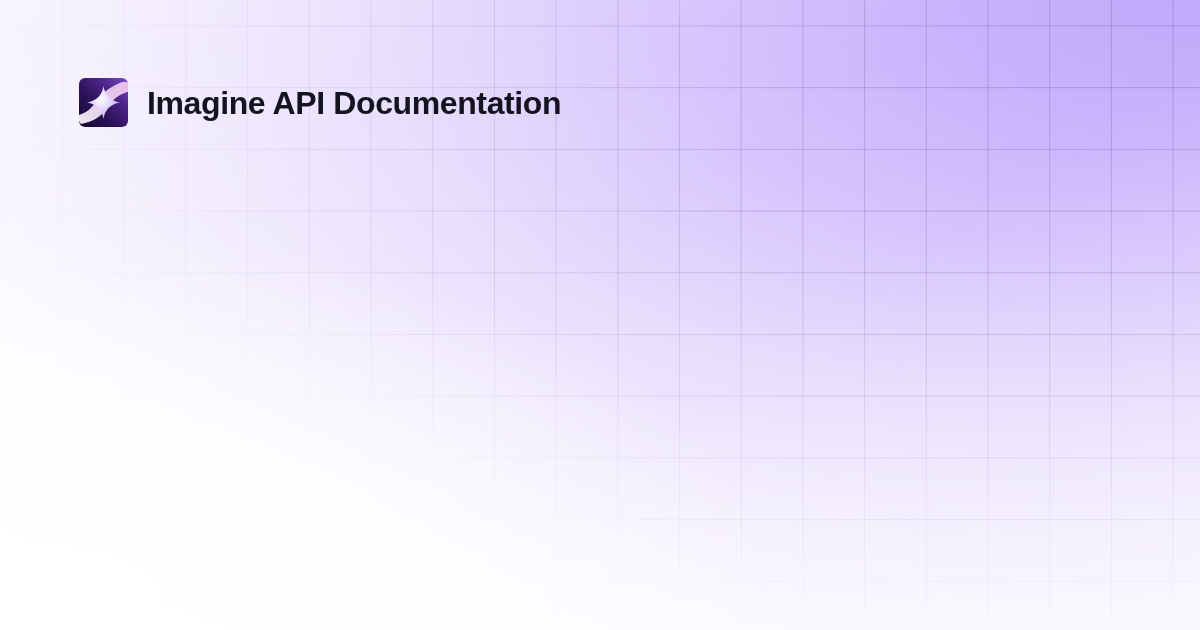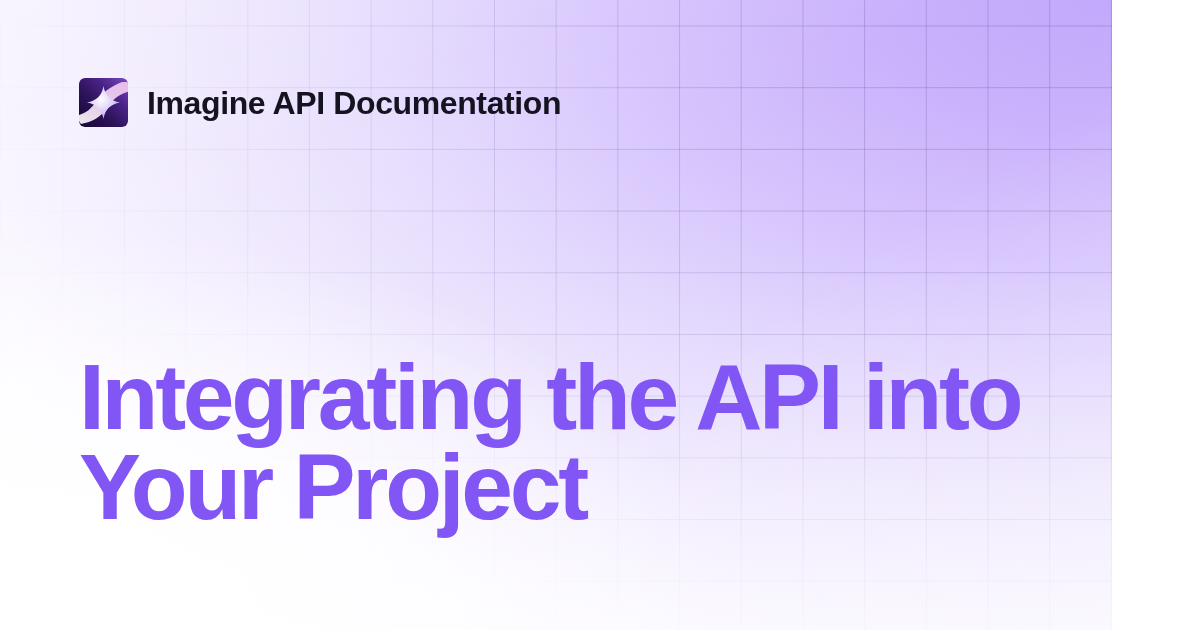--- a/index.html
+++ b/index.html
@@ -4,21 +4,21 @@
 <title>Imagine API Documentation — Social Card</title>
 <style>
   html, body {
     margin: 0;
     padding: 0;
     background: #ffffff;
   }
 
   .card {
     position: relative;
-    width: 1112px;
+    width: 1200px;
     height: 630px;
     overflow: hidden;
     background: #bef264;
     font-family: "Liberation Sans", "DejaVu Sans", sans-serif;
     -webkit-font-smoothing: antialiased;
   }
 
   
 
   
@@ -183,17 +183,15 @@
                    C 26.2 17.6, 31.4 22.8, 41 24.5
                    C 31.4 26.2, 26.2 31.4, 24.5 41
                    C 22.8 31.4, 17.6 26.2, 8 24.5
                    C 17.6 22.8, 22.8 17.6, 24.5 8 Z" fill="url(#starGrad)"></path>
         </g>
       </svg>
 
       <span class="brand-title">Imagine API Documentation</span>
     </div>
 
-    <h1 class="headline">Integrating the API into
-Your Project</h1>
 
   </div>
 </div>
 
 </body></html>

